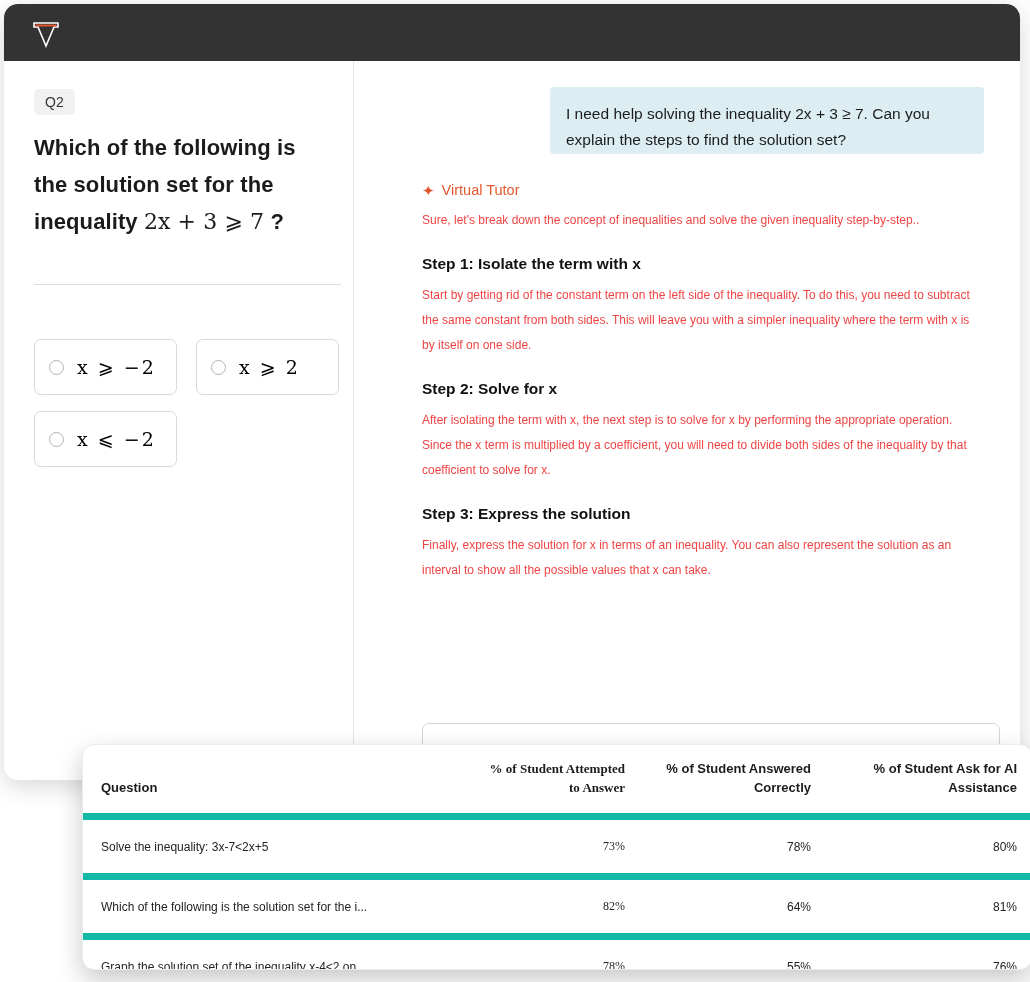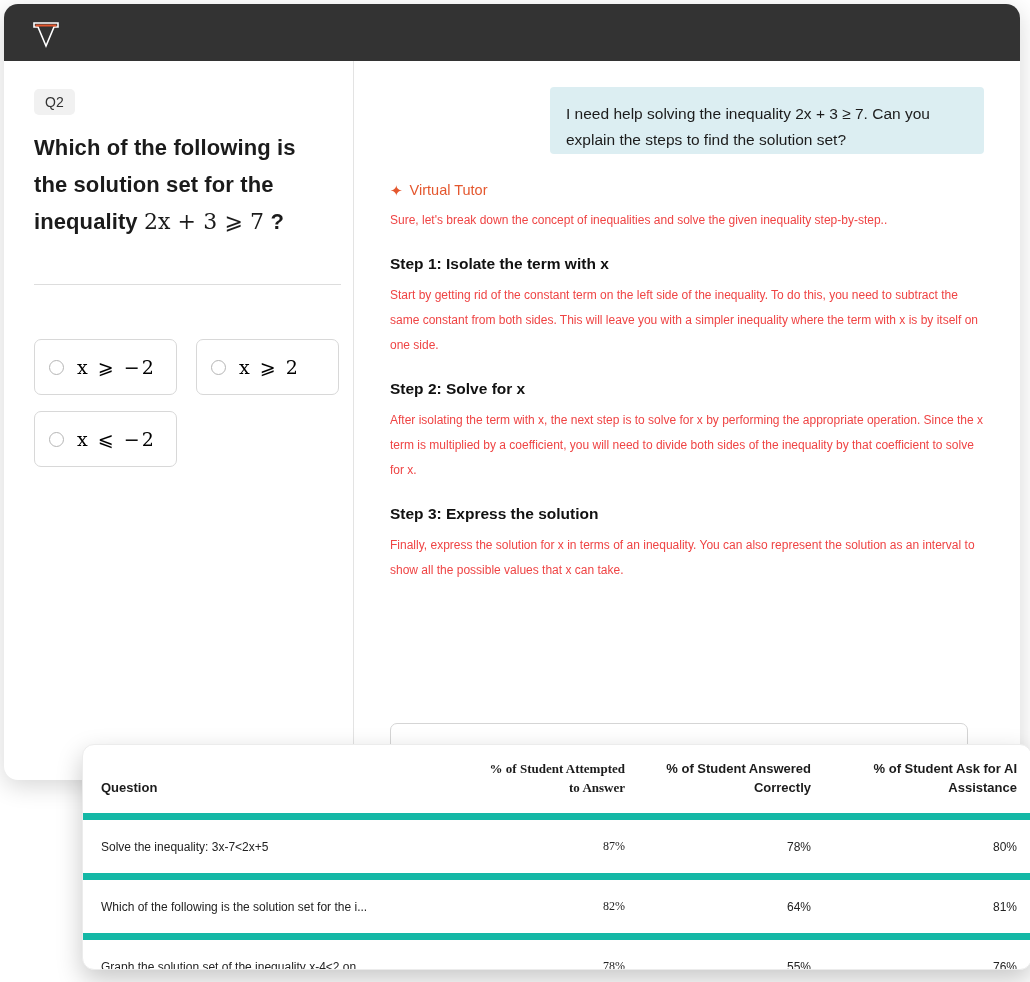--- a/index.html
+++ b/index.html
@@ -39,20 +39,21 @@
     position: absolute;
     left: 24px;
     top: 12px;
     width: 36px;
     height: 36px;
   }
 
   .body-split {
     display: flex;
     height: 719px;
+    gap: 32px;
   }
   .left-pane {
     width: 350px;
     border-right: 1px solid #e3e3e3;
     box-sizing: border-box;
     padding: 28px 26px 0 30px;
   }
   .right-pane {
     flex: 1;
     padding: 26px 36px 0 36px;
@@ -305,21 +306,21 @@
           <th class="col-q">Question</th>
           <th class="c1">% of Student Attempted to Answer</th>
           <th class="c2">% of Student Answered Correctly</th>
           <th class="c3">% of Student Ask for AI Assistance</th>
 
         </tr>
       </thead>
       <tbody>
         <tr>
           <td class="col-q">Solve the inequality: 3x-7&lt;2x+5</td>
-          <td class="c1">87%</td>
+          <td class="c1">73%</td>
           <td class="c2">78%</td>
           <td class="c3">80%</td>
 
         </tr>
         <tr>
           <td class="col-q">Which of the following is the solution set for the i...</td>
           <td class="c1">82%</td>
           <td class="c2">64%</td>
           <td class="c3">81%</td>
 

